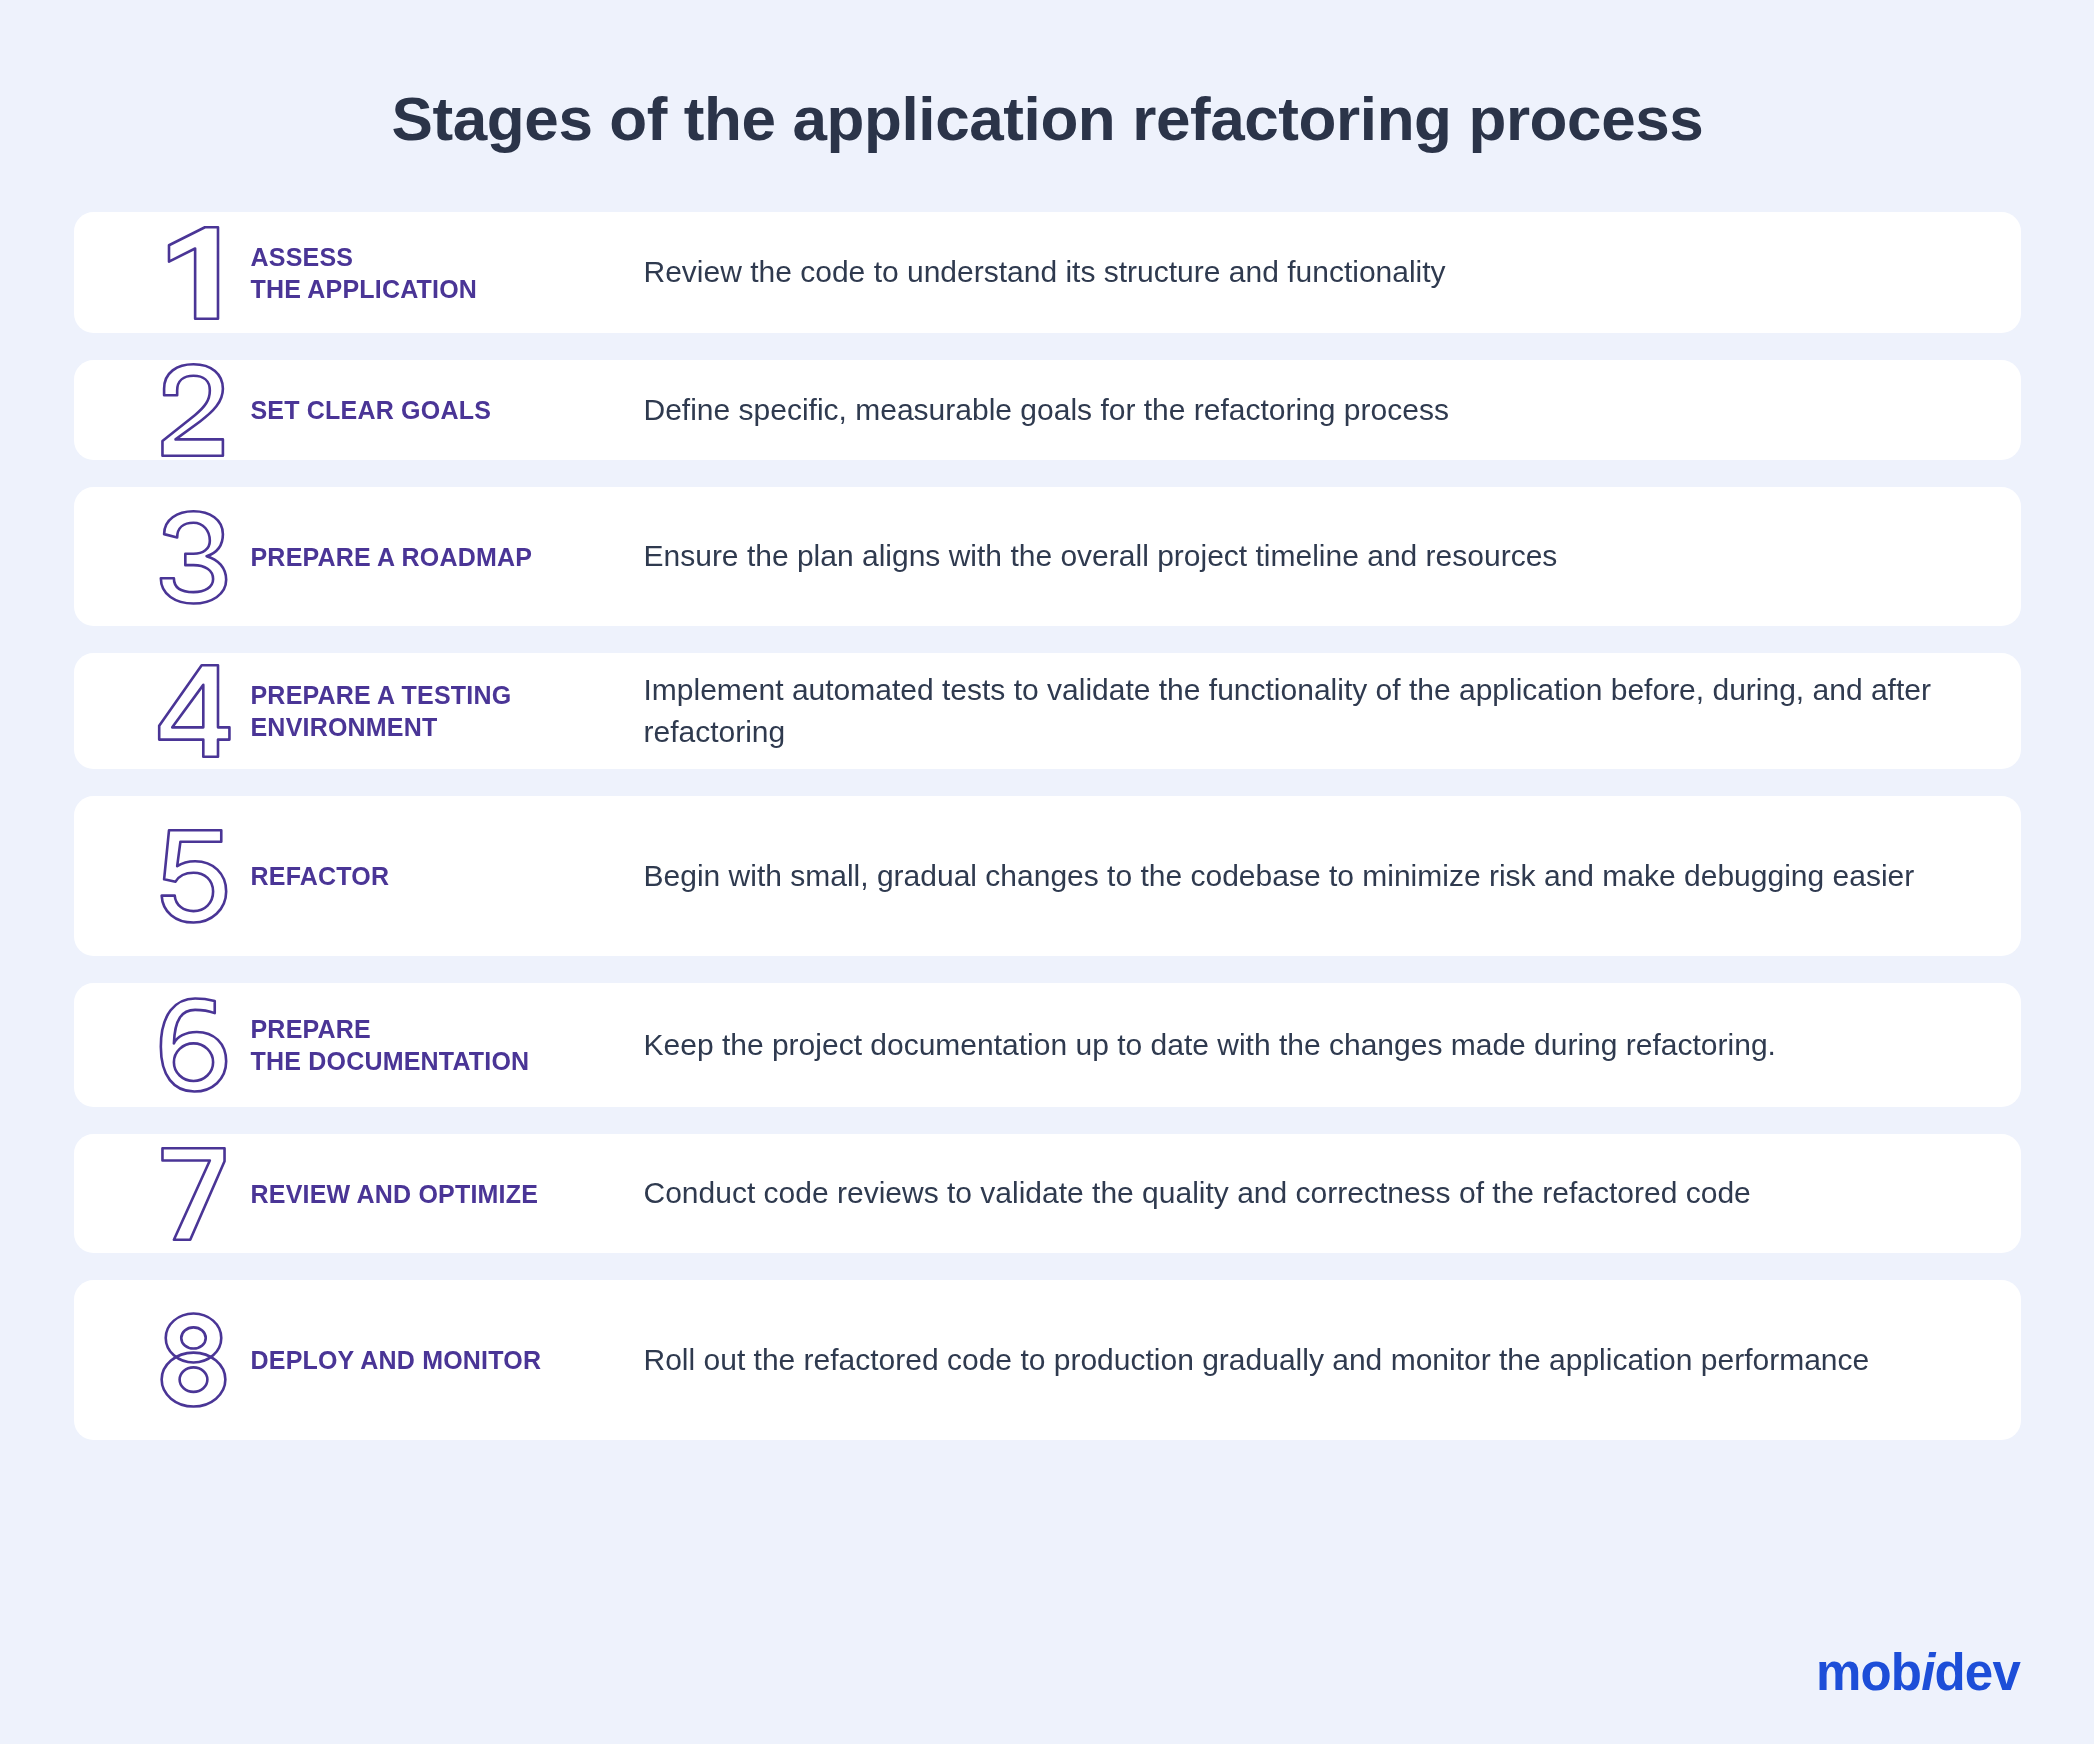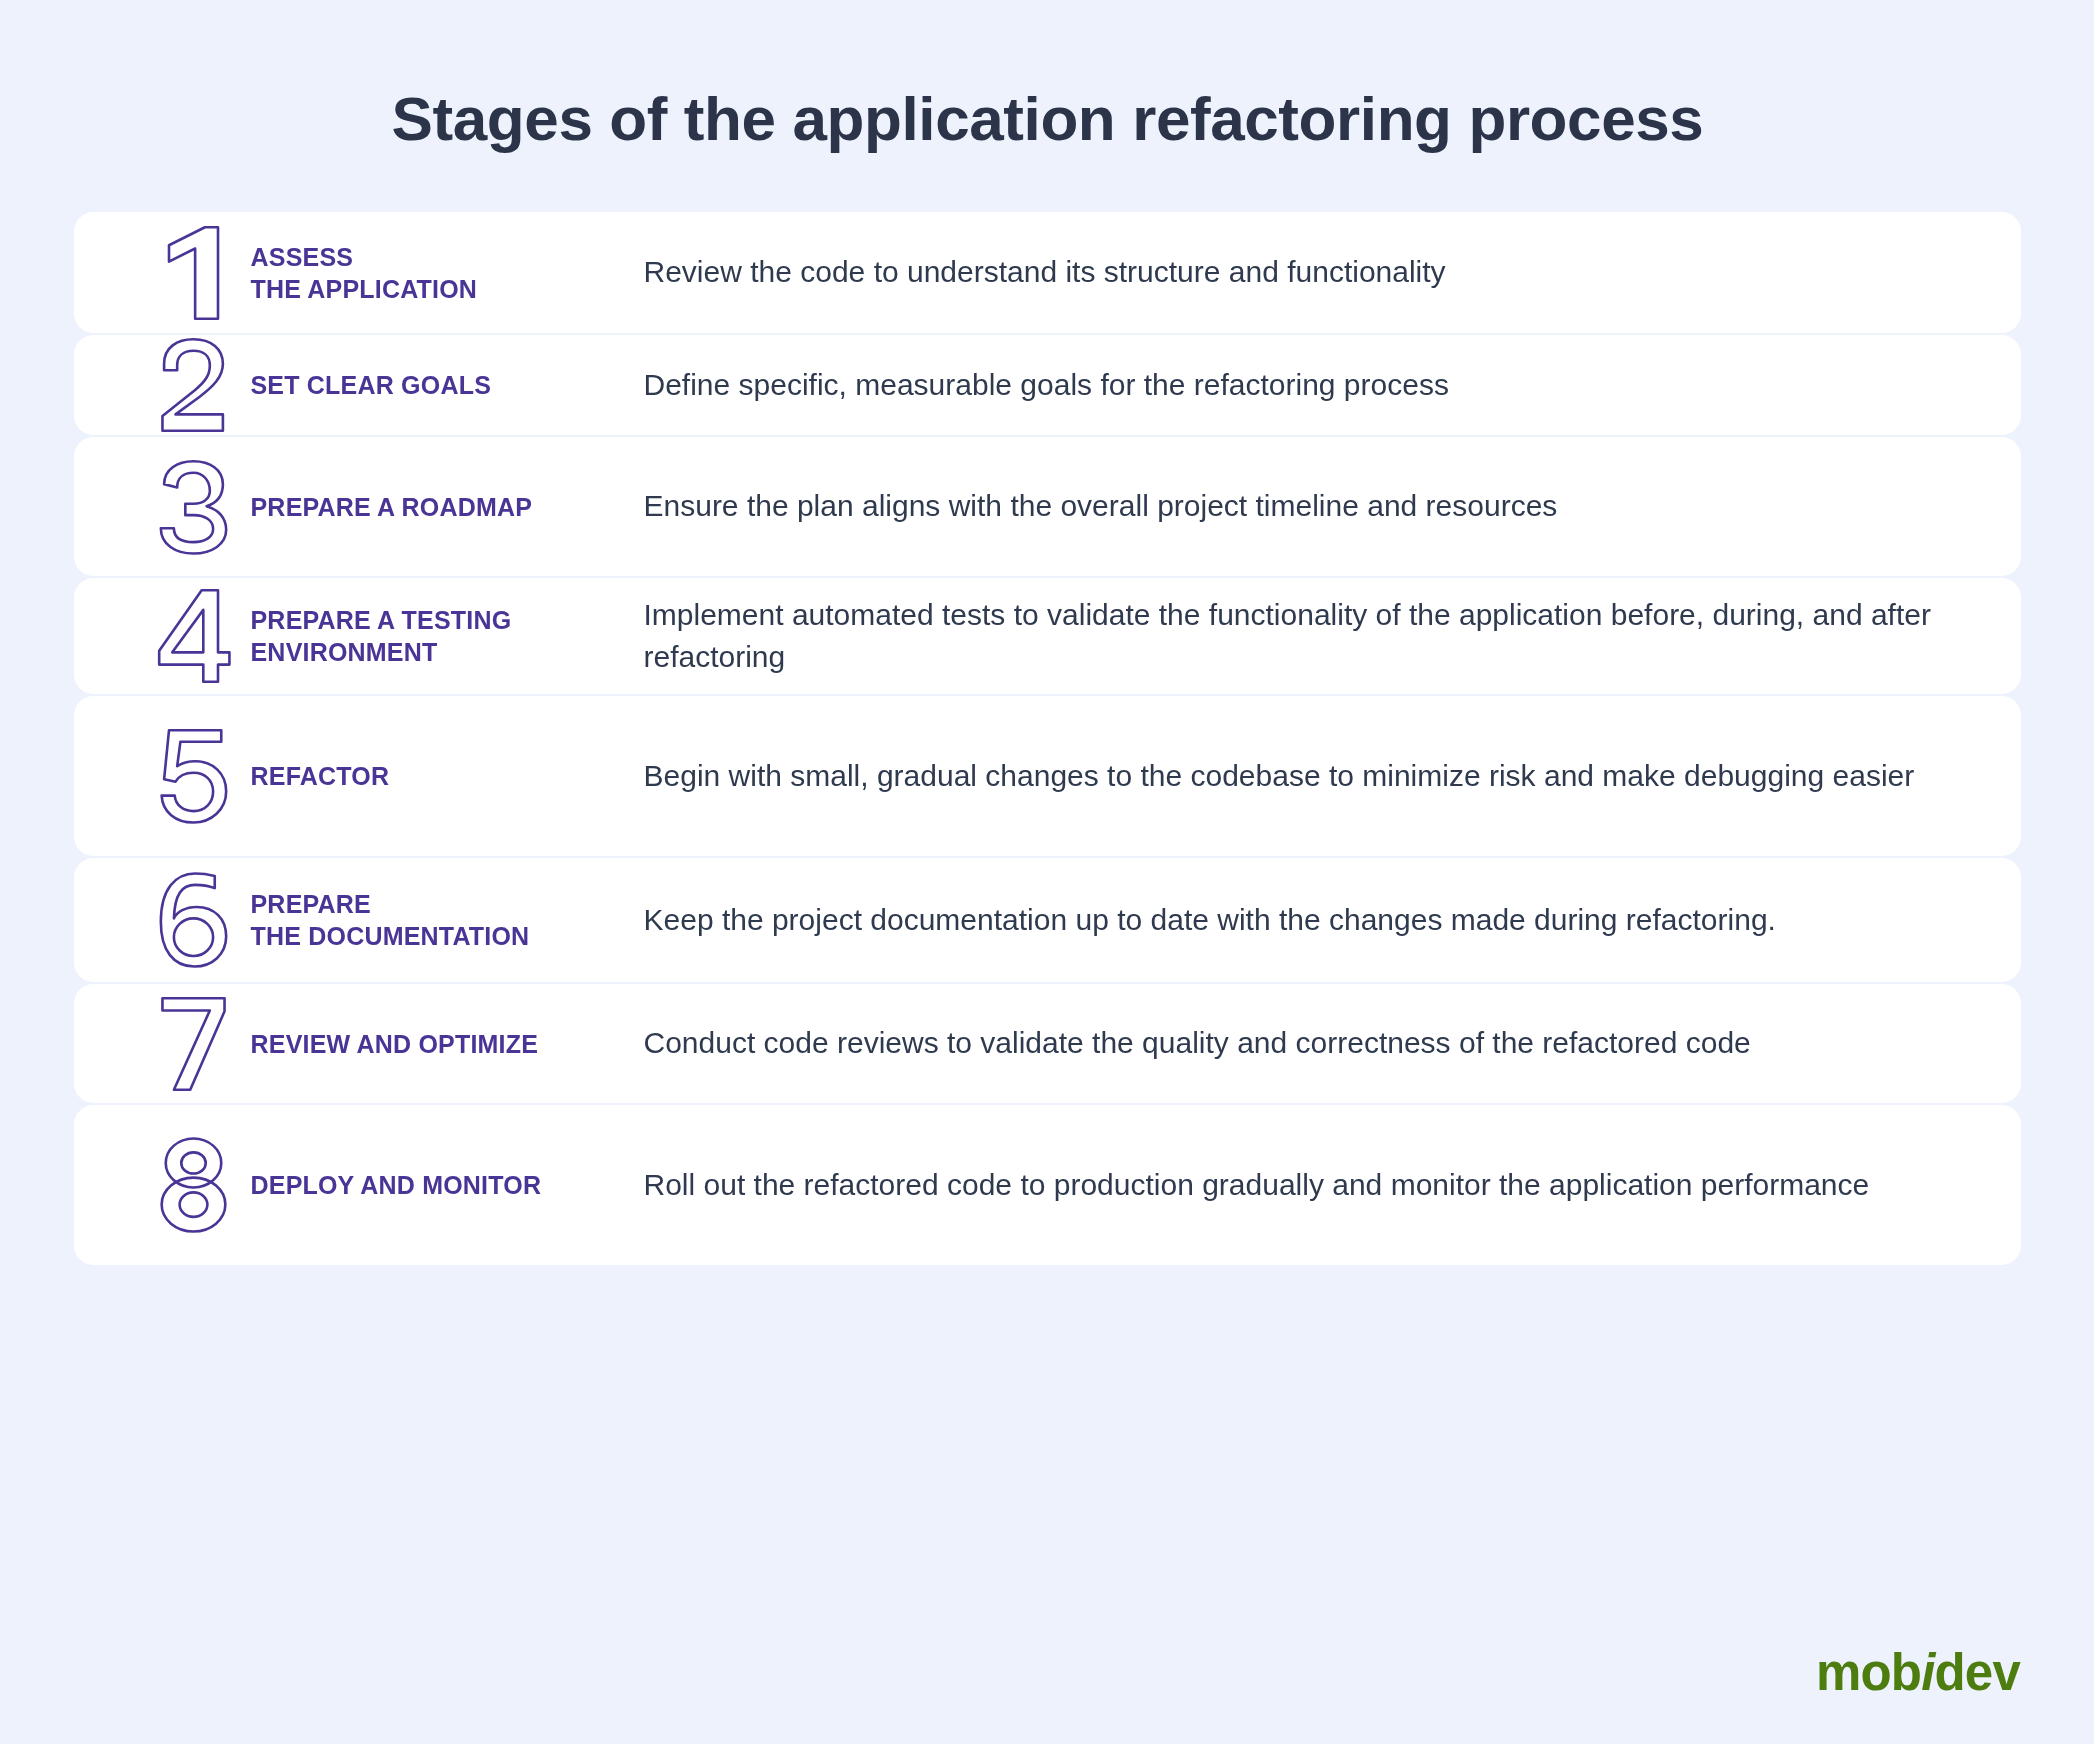--- a/index.html
+++ b/index.html
@@ -20,21 +20,21 @@
     padding-top:85px;
     padding-bottom:0;
     line-height:1.1;
   }
 
   .cards {
     margin-top:59px;
     padding:0 74px 0 74px;
     display:flex;
     flex-direction:column;
-    gap:2px;
+    gap:27px;
   }
 
   .card {
     background:#ffffff;
     border-radius:19.6px;
     display:flex;
     align-items:center;
     padding:0 31px 0 80px;
     position:relative;
   }
@@ -76,21 +76,21 @@
     padding-left:6.5px;
     padding-right:16.4px;
   }
 
   .logo {
     position:absolute;
     right:75px;
     bottom:43px;
     font-size:51px;
     font-weight:bold;
-    color:#4d7c0f;
+    color:#1d4ed8;
     letter-spacing:-0.8px;
   }
   .logo .it { font-style:italic; }
 </style>
 </head>
 <body>
 
 <div class="page">
 
   <h1 class="title">Stages of the application refactoring process</h1>

